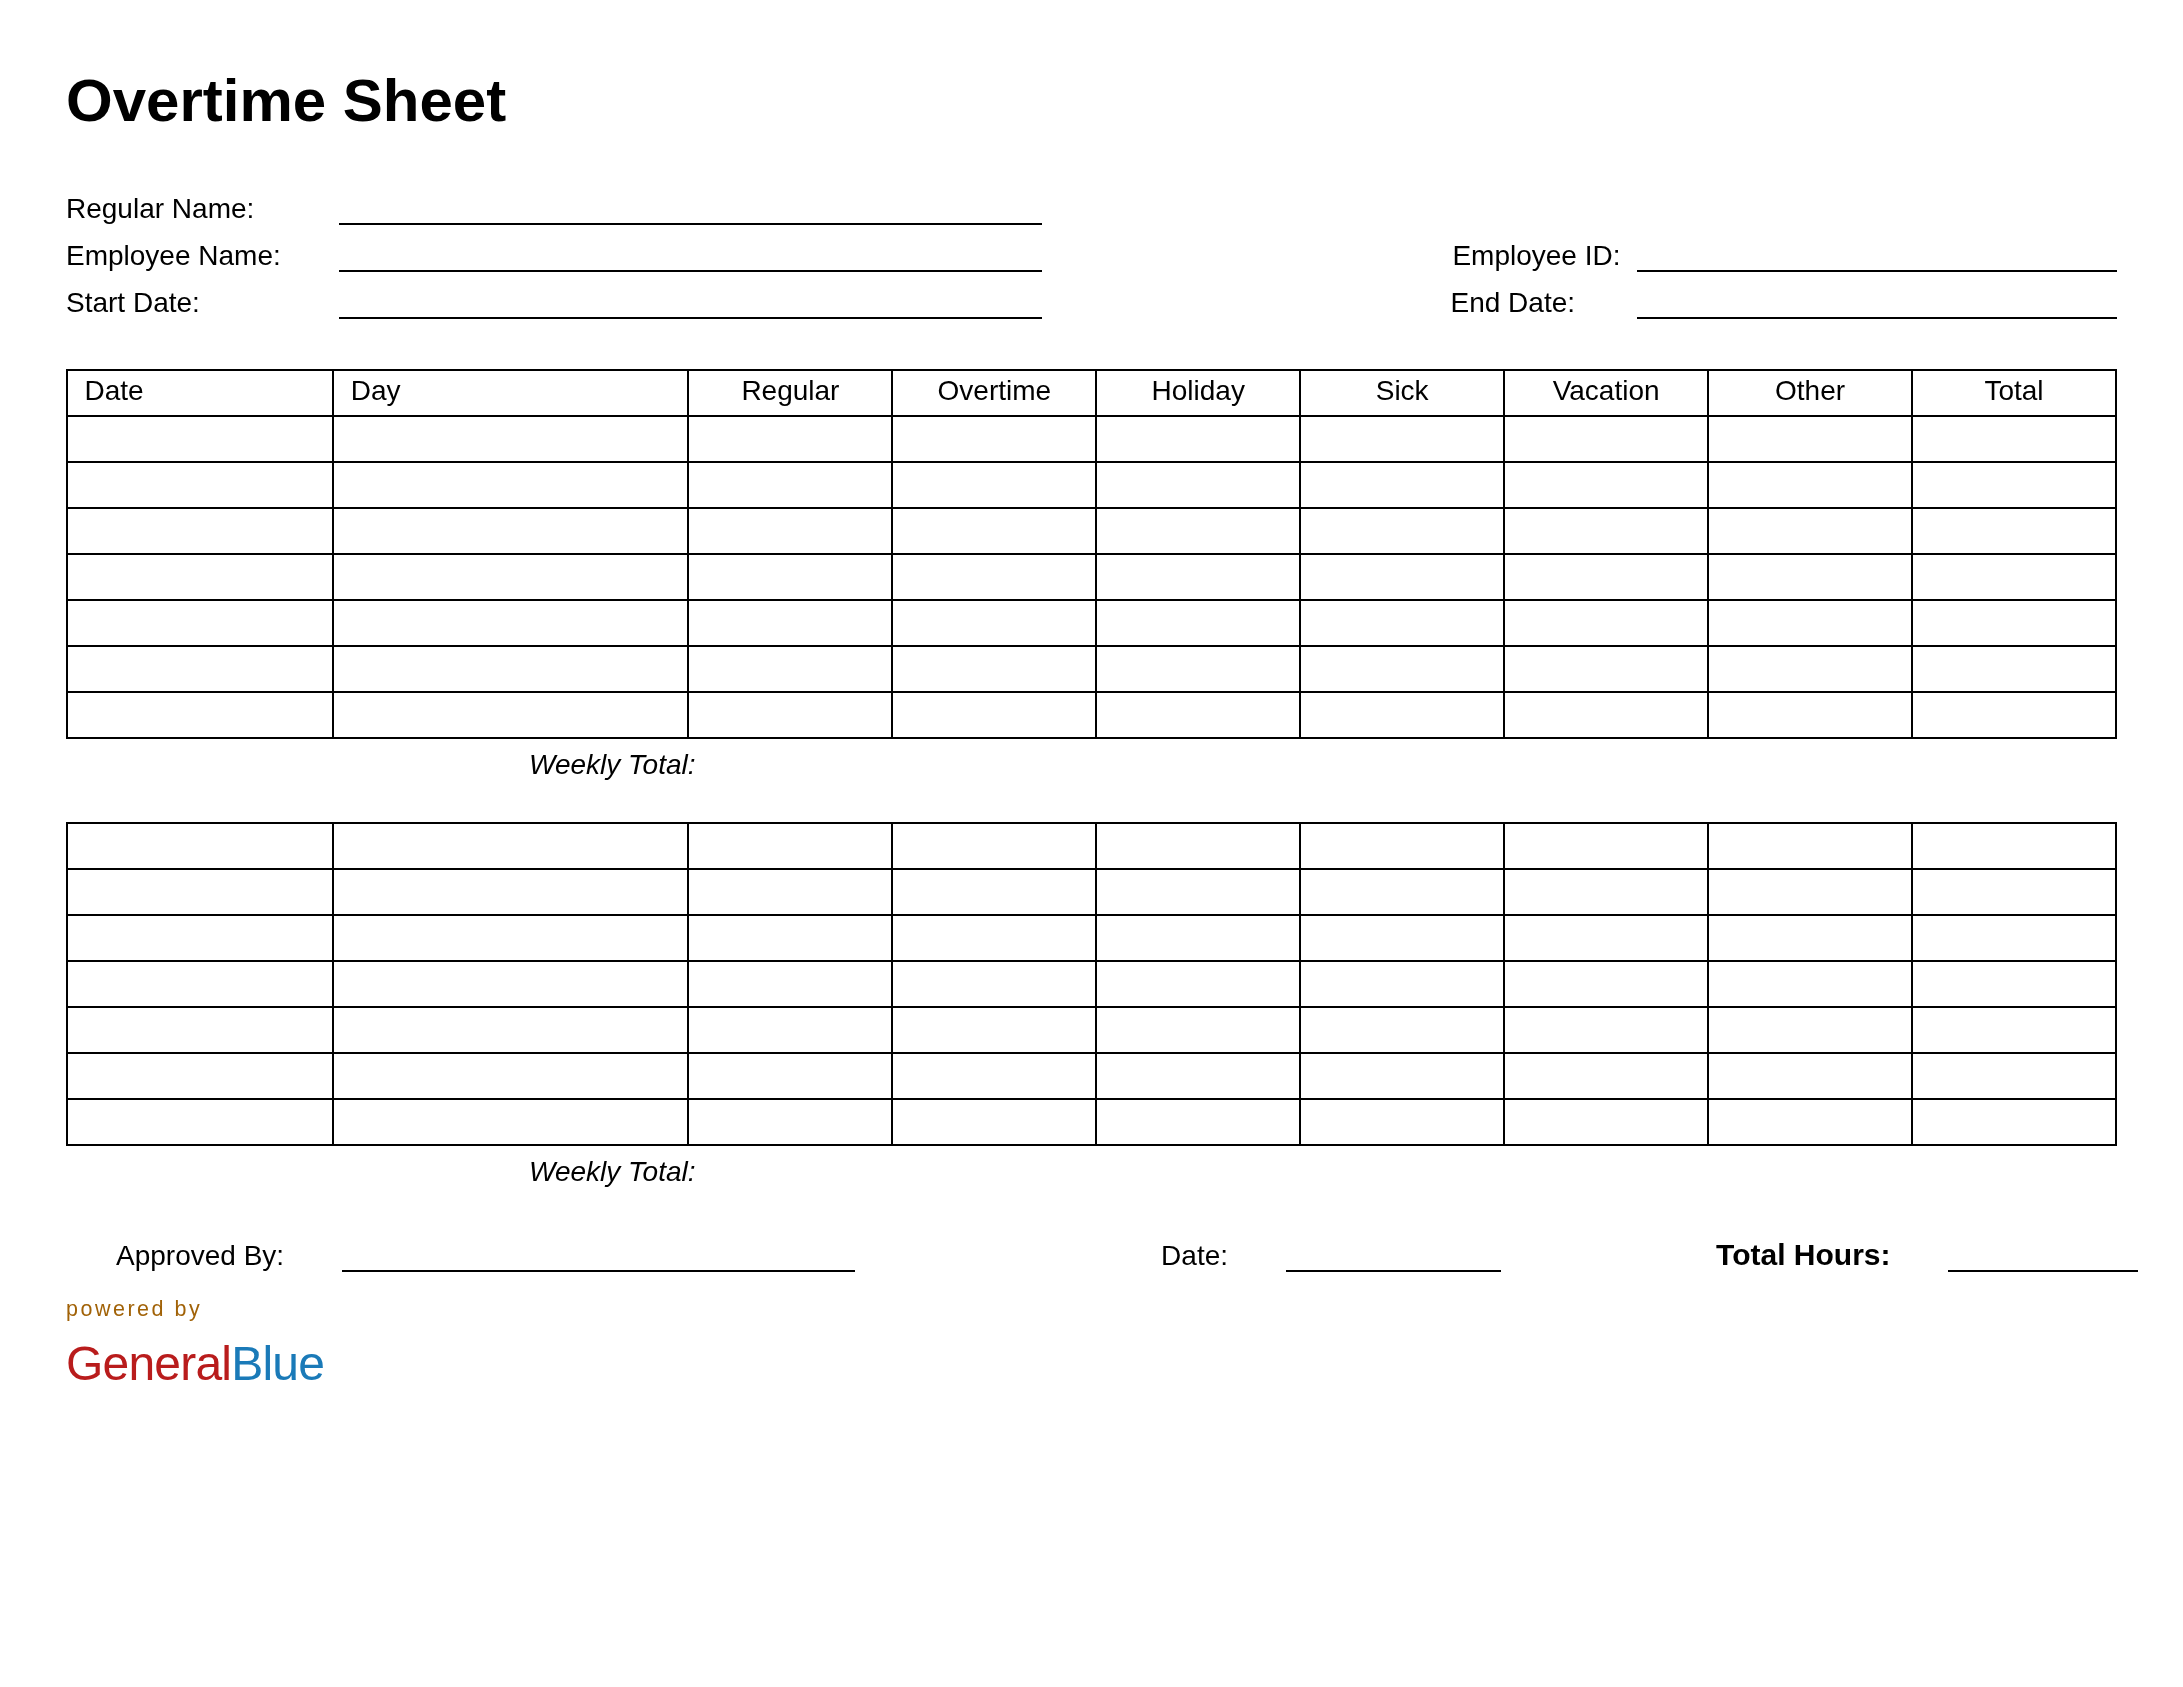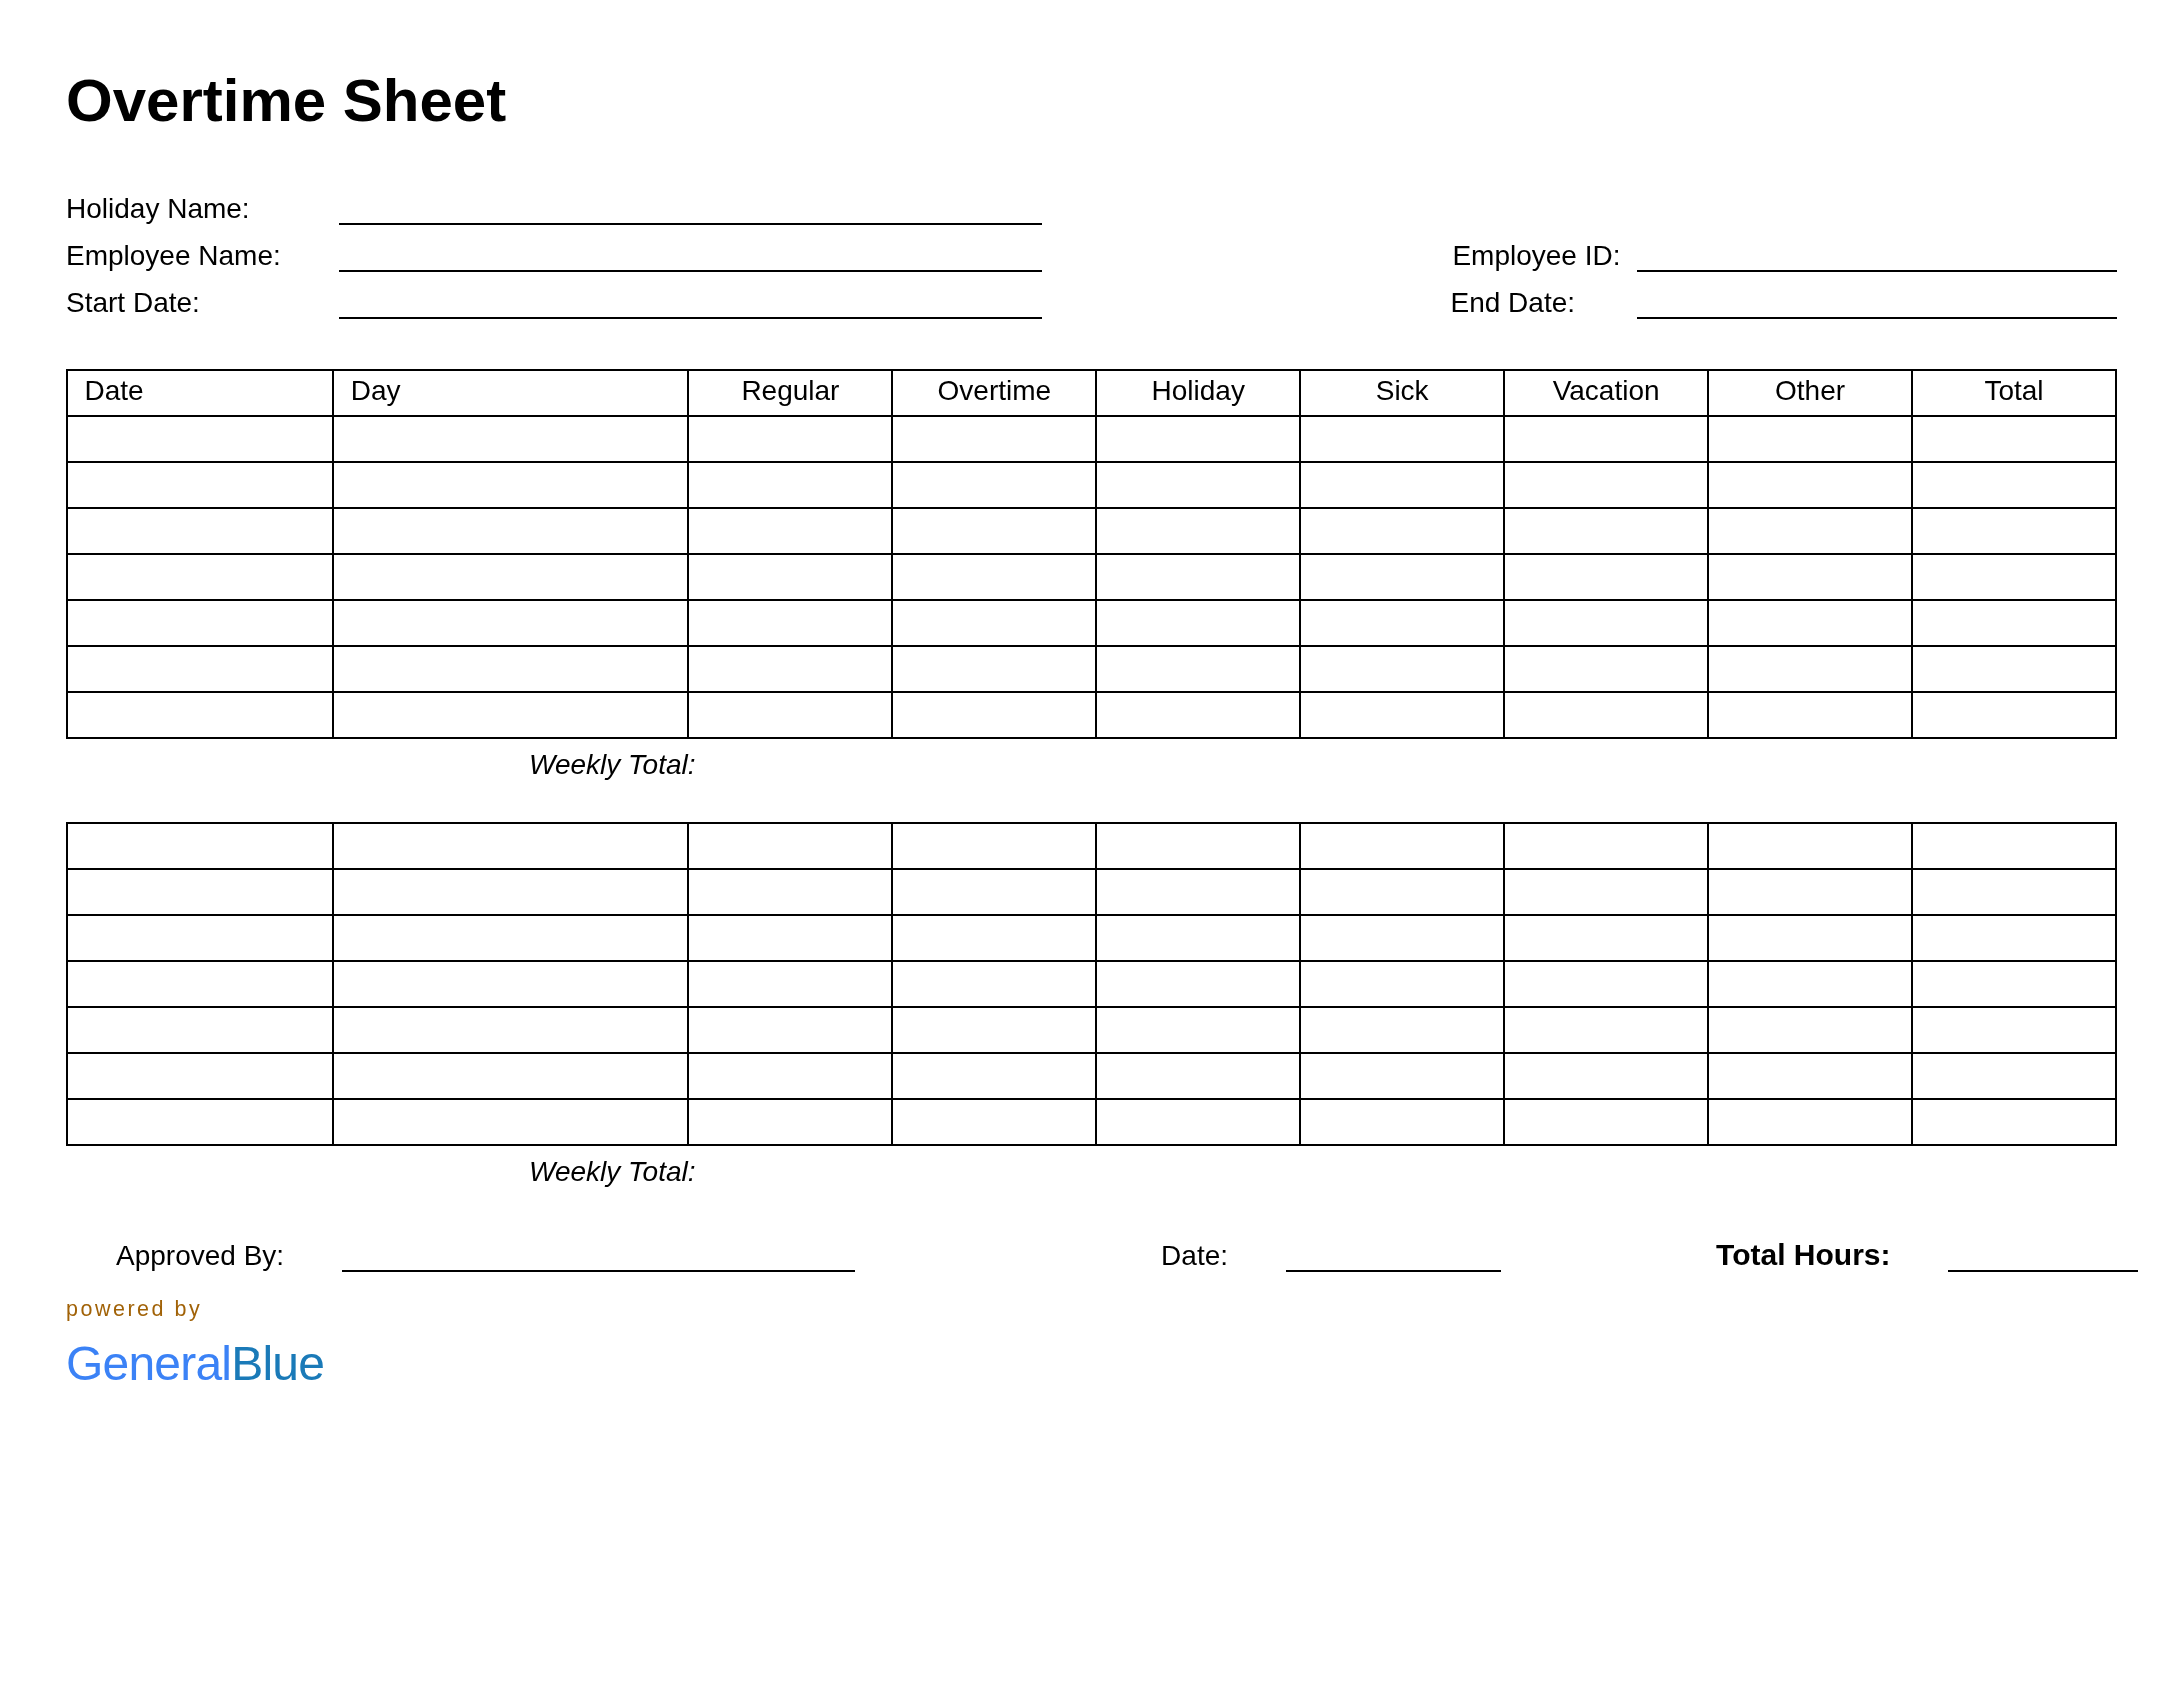--- a/index.html
+++ b/index.html
@@ -114,36 +114,36 @@
       color: #a16207;
       letter-spacing: 2.5px;
       margin-bottom: 14px;
     }
     .logo-text {
       font-size: 48px;
       font-weight: normal;
       letter-spacing: -0.8px;
     }
     .logo-general {
-      color: #3b82f6;
+      color: #b91c1c;
     }
     .logo-blue {
       color: #1a7ab8;
       margin-top: 43px;
     }
   </style>
 </head>
 <body>
 
 <h1 class="title">Overtime Sheet</h1>
 
 <div class="header-section">
   <div class="header-row">
     <div class="header-field">
-      <span class="header-label" style="width:256px;">Holiday Name:</span>
+      <span class="header-label" style="width:256px;">Regular Name:</span>
       <span class="header-line" style="width:703px;"></span>
     </div>
   </div>
   <div class="header-row" style="justify-content: space-between;">
     <div class="header-field">
       <span class="header-label" style="width:256px;">Employee Name:</span>
       <span class="header-line" style="width:703px;"></span>
     </div>
     <div class="header-field">
       <span class="header-label">Employee ID:</span>

